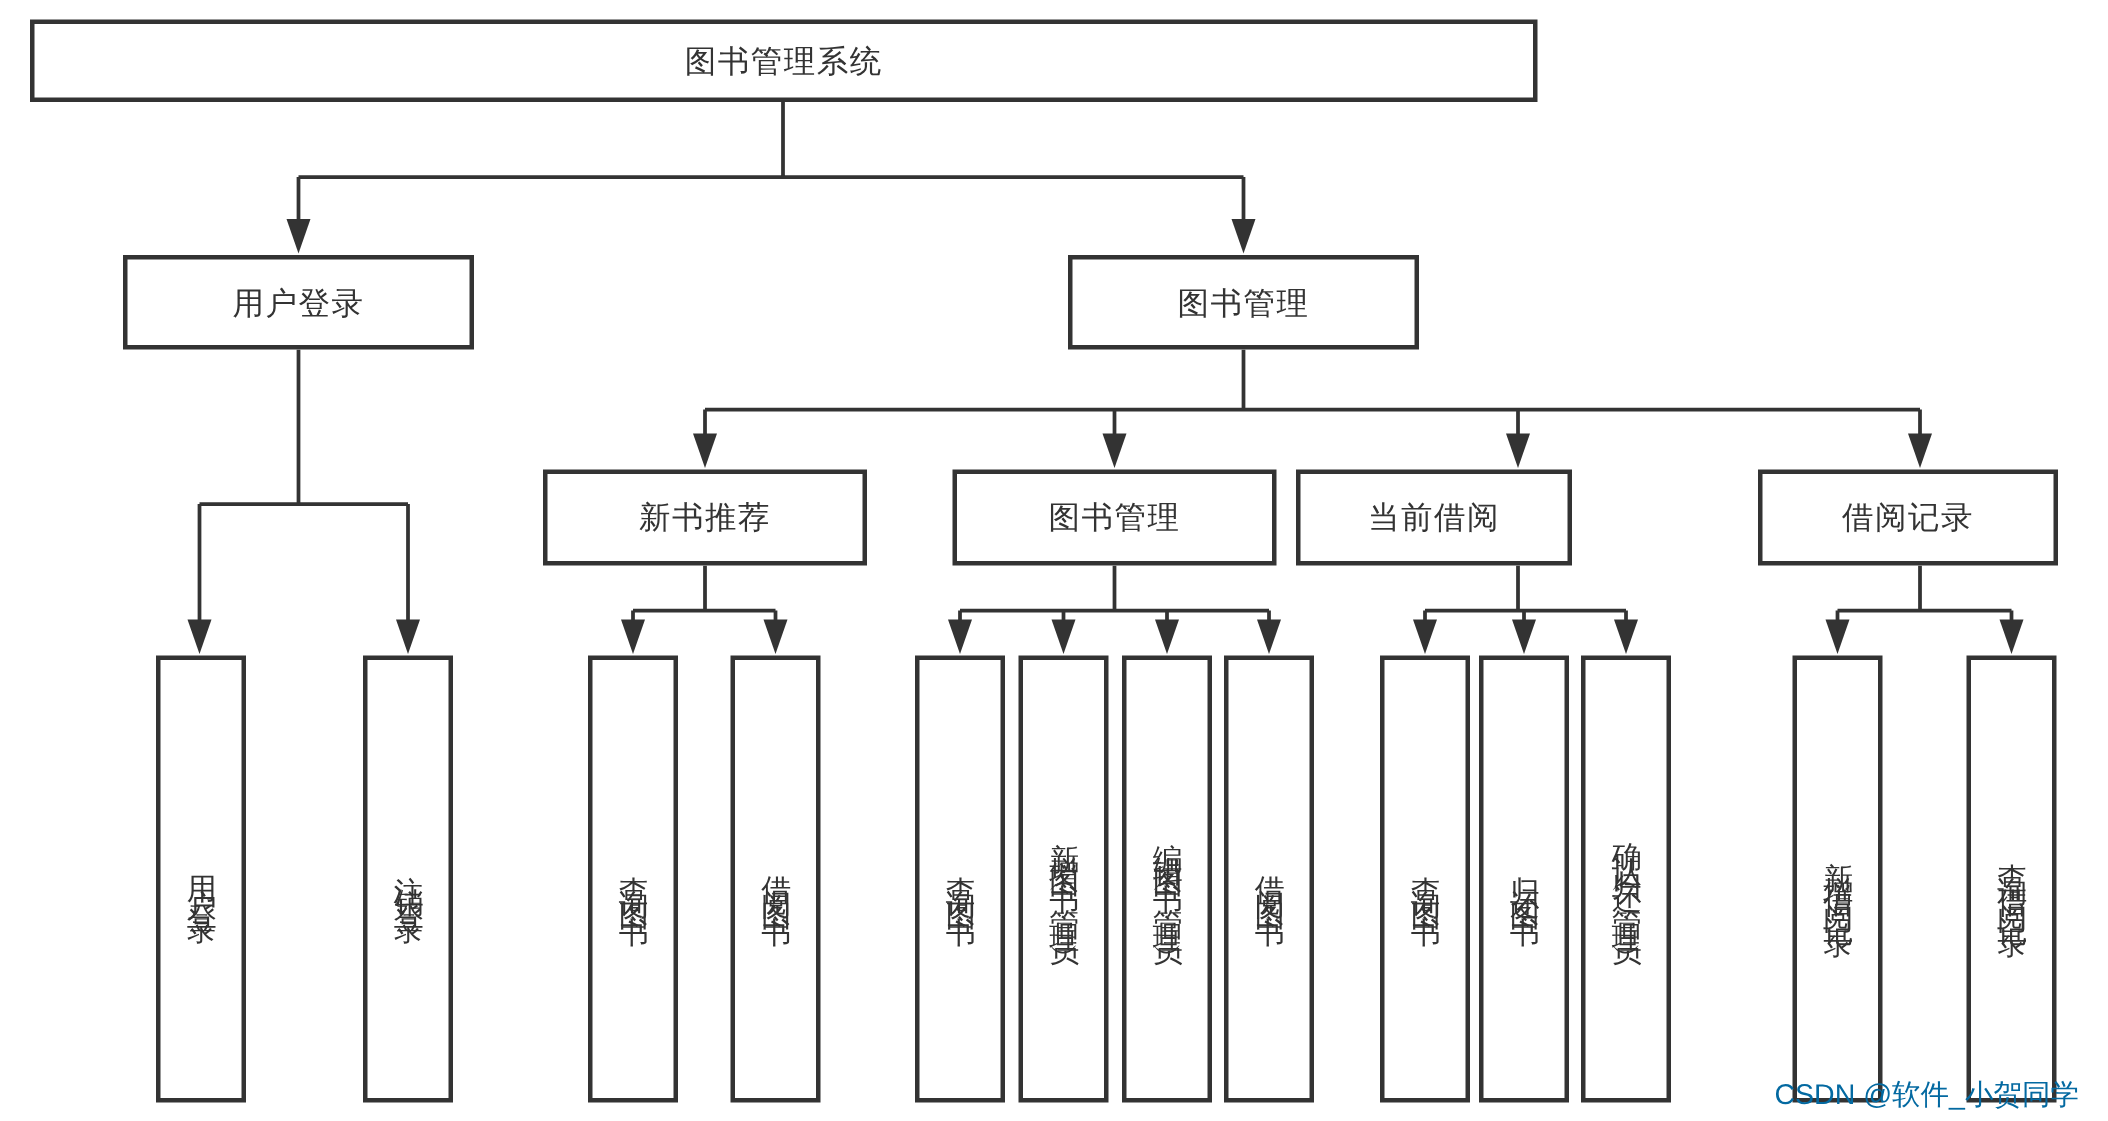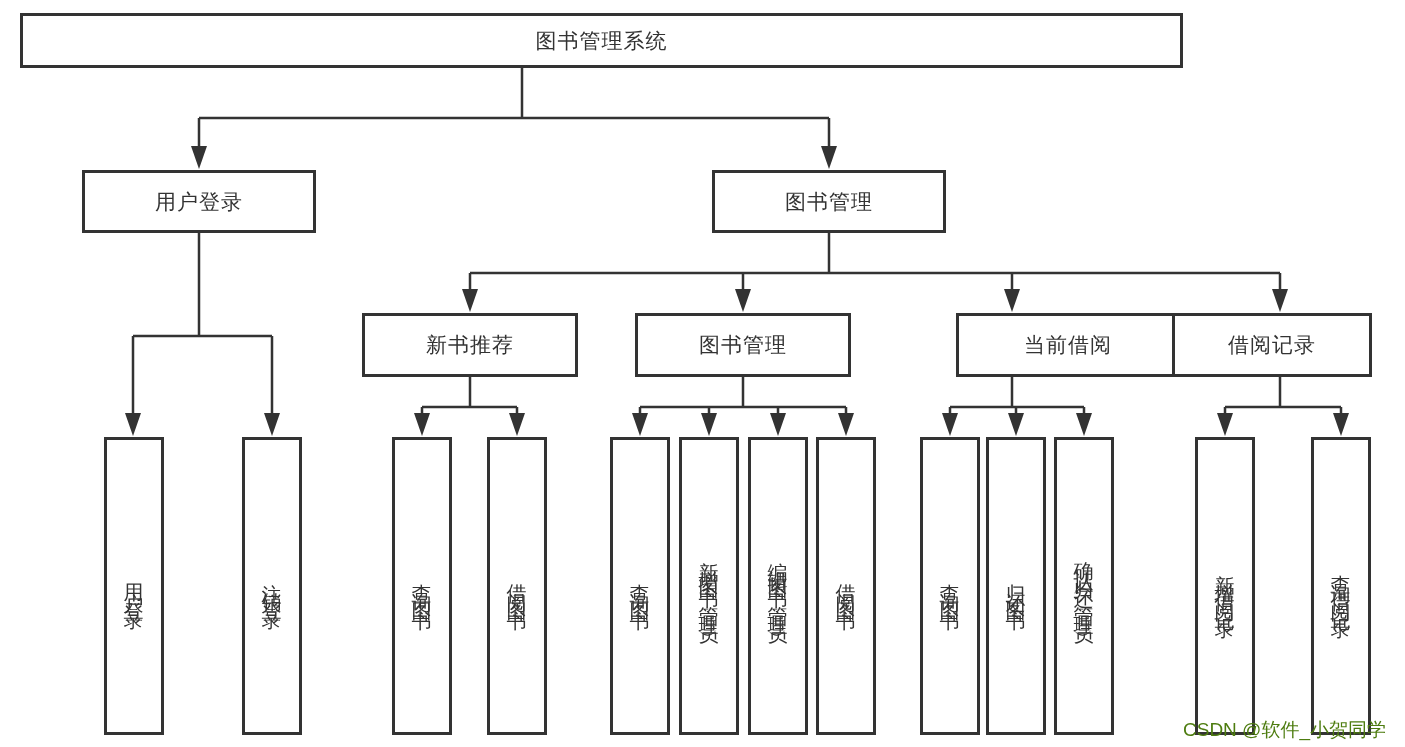--- a/index.html
+++ b/index.html
@@ -39,21 +39,21 @@
     font-size: 20px;
     line-height: 1;
     letter-spacing: 9px;
     white-space: nowrap;
   }
   .watermark {
     position: absolute;
     left: 1183px;
     top: 717px;
     font-size: 19px;
-    color: #4d7c0f;
+    color: #0369a1;
     white-space: nowrap;
     z-index: 10;
   }
 </style>
 </head>
 <body>
 
 <div class="stage">
 
   <svg class="connectors" viewBox="0 0 1405 747" xmlns="http://www.w3.org/2000/svg">
@@ -89,38 +89,38 @@
       <polygon points="778,436 770,413 786,413"></polygon>
       <polygon points="846,436 838,413 854,413"></polygon>
       <polygon points="950,436 942,413 958,413"></polygon>
       <polygon points="1016,436 1008,413 1024,413"></polygon>
       <polygon points="1084,436 1076,413 1092,413"></polygon>
       <polygon points="1225,436 1217,413 1233,413"></polygon>
       <polygon points="1341,436 1333,413 1349,413"></polygon>
     </g>
   </svg>
 
-  <div class="node h" style="left:20px;top:13px;width:1163px;height:55px">
+  <div class="node h" style="left:20px;top:13px;width:1005px;height:55px">
     <span>图书管理系统</span>
   </div>
 
   <div class="node h" style="left:82px;top:170px;width:234px;height:63px">
     <span>用户登录</span>
   </div>
   <div class="node h" style="left:362px;top:313px;width:216px;height:64px">
     <span>新书推荐</span>
   </div>
 
   <div class="node h" style="left:712px;top:170px;width:234px;height:63px">
     <span>图书管理</span>
   </div>
   <div class="node h" style="left:635px;top:313px;width:216px;height:64px">
     <span>图书管理</span>
   </div>
-  <div class="node h" style="left:956px;top:313px;width:224px;height:64px">
+  <div class="node h" style="left:864px;top:313px;width:184px;height:64px">
     <span>当前借阅</span>
   </div>
   <div class="node h" style="left:1172px;top:313px;width:200px;height:64px">
     <span>借阅记录</span>
   </div>
 
   <div class="node v" style="left:104px;top:437px;width:60px;height:298px">
     <span class="vtext">用户登录</span>
   </div>
   <div class="node v" style="left:242px;top:437px;width:60px;height:298px">

